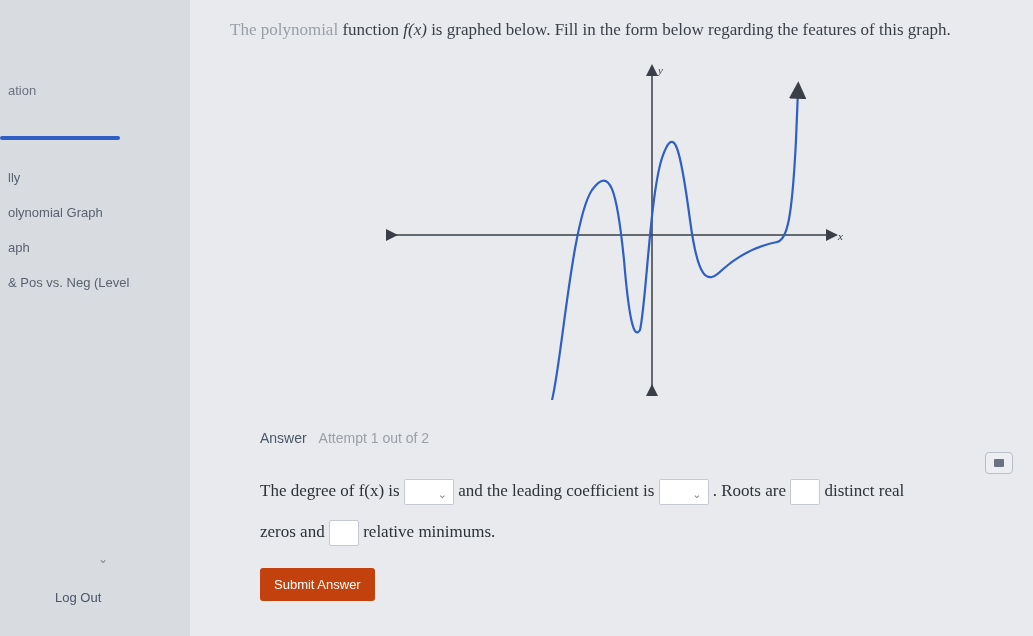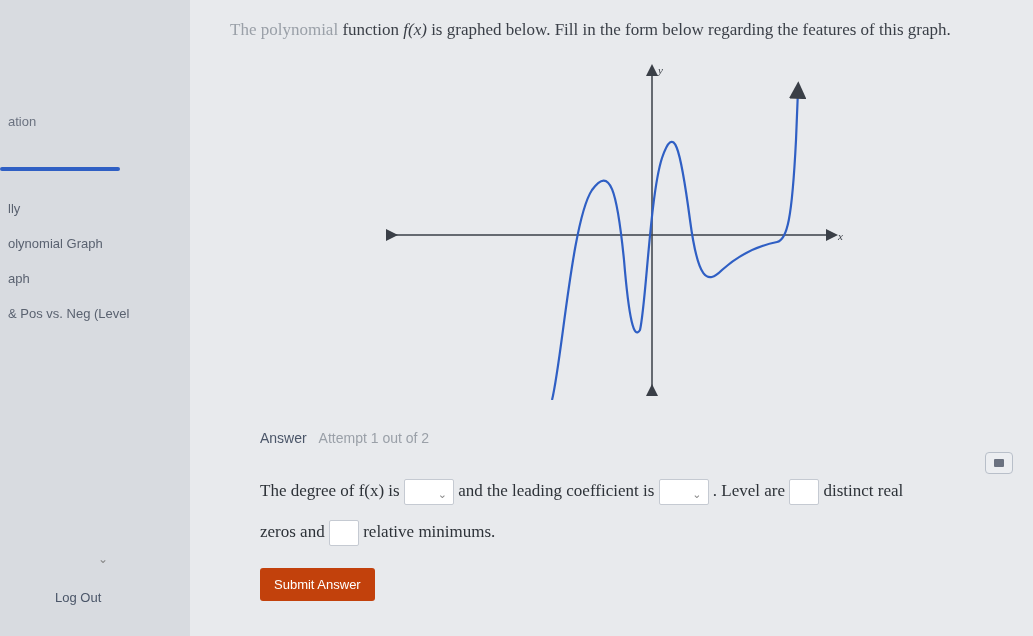--- a/index.html
+++ b/index.html
@@ -8,21 +8,21 @@
       background: #e8eaed;
       width: 1033px;
       height: 636px;
       overflow: hidden;
       position: relative;
       display: flex;
     }
     .sidebar {
       width: 190px;
       background: #d8dbe0;
-      padding-top: 106px;
+      padding-top: 75px;
       font-family: Arial, sans-serif;
       font-size: 13px;
       color: #5a6270;
       position: relative;
     }
     .sidebar-item {
       padding: 10px 8px;
       cursor: pointer;
     }
     .sidebar-title { padding: 8px; color: #6b7280; font-size: 13px; }
@@ -203,21 +203,21 @@
   <div class="answer-section">
     <div class="answer-header">
       <span class="label">Answer</span>
       <span class="attempt">Attempt 1 out of 2</span>
     </div>
     <div class="answer-line">
       <span>The degree of f(x) is </span>
       <span class="select-box"></span>
       <span> and the leading coefficient is </span>
       <span class="select-box"></span>
-      <span> . Level are </span>
+      <span> . Roots are </span>
       <span class="input-box"></span>
       <span> distinct real</span>
       <br>
       <span>zeros and </span>
       <span class="input-box"></span>
       <span> relative minimums.</span>
     </div>
     <button class="submit-btn">Submit Answer</button>
   </div>
 

